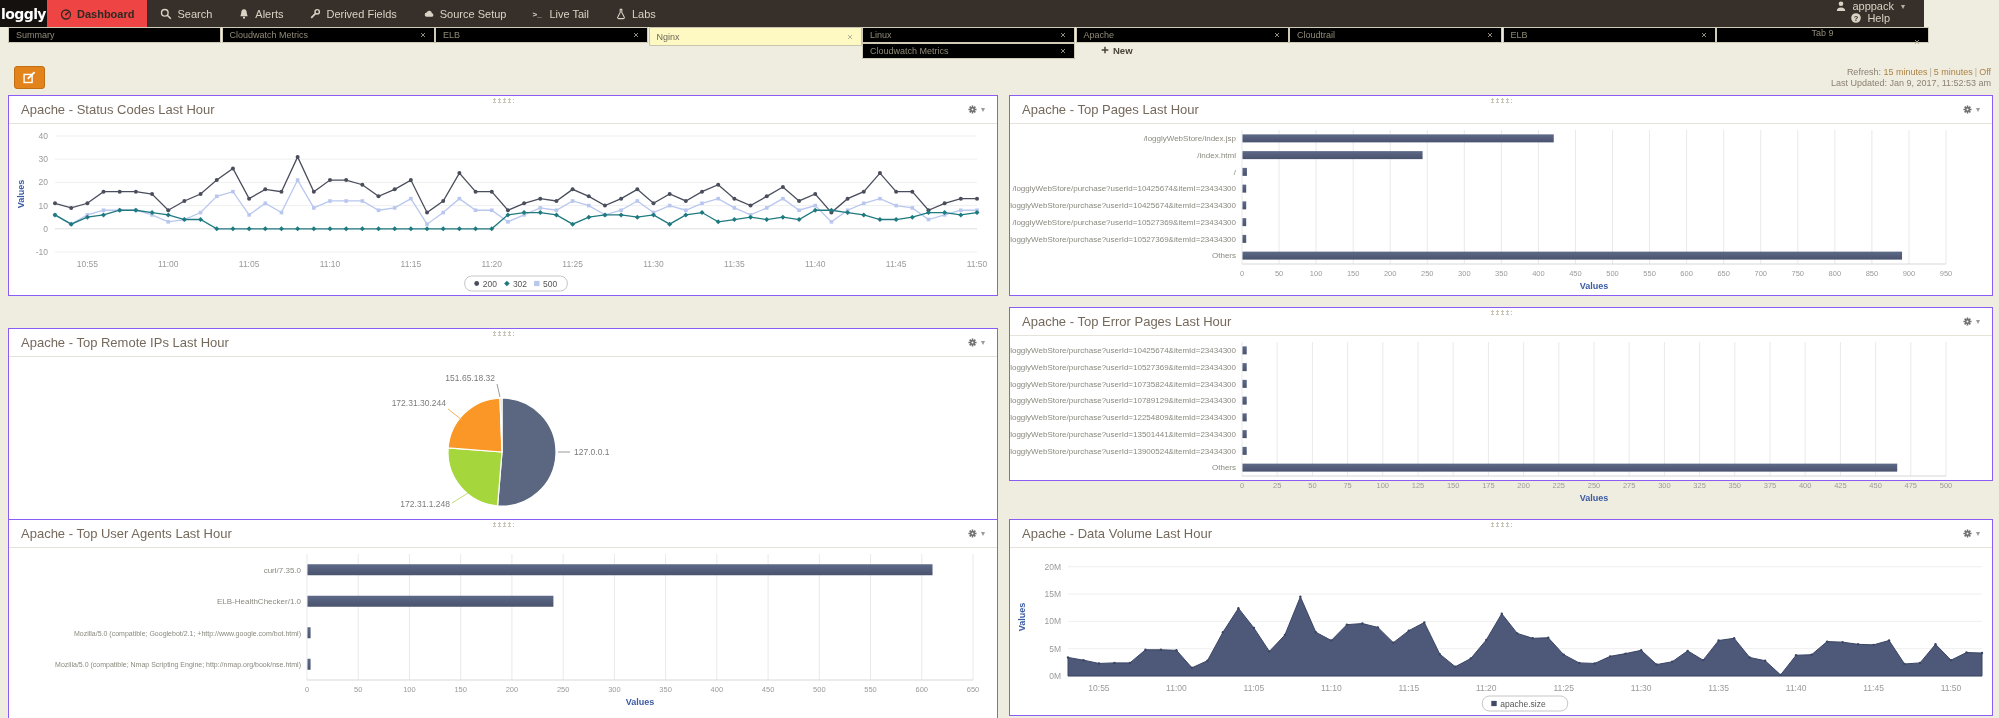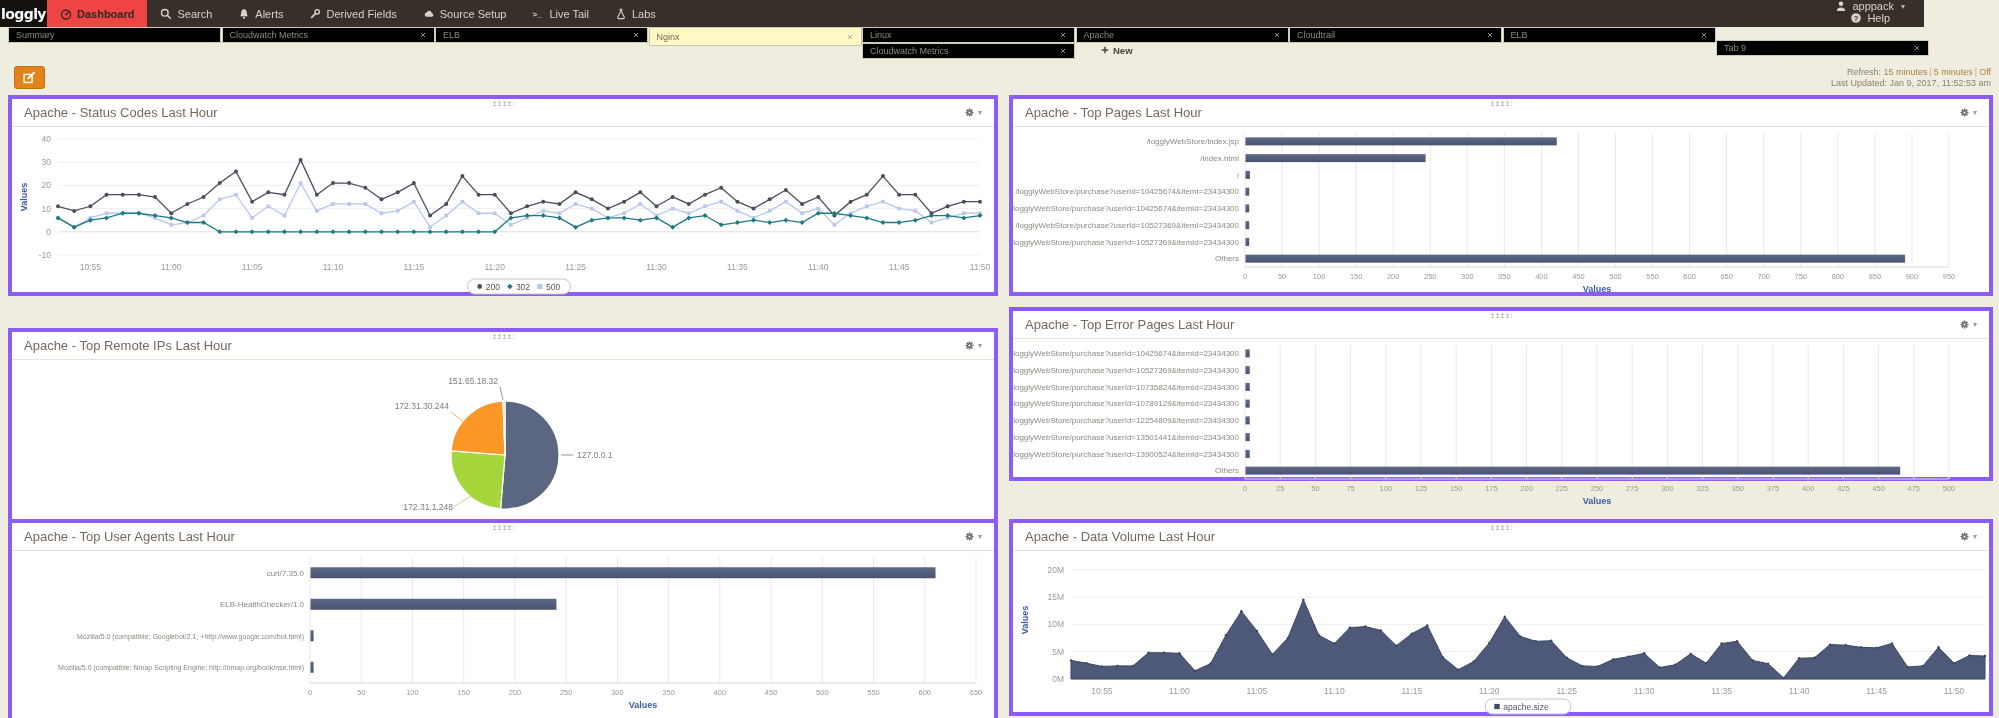--- a/index.html
+++ b/index.html
@@ -24,21 +24,21 @@
   .tab .tab-close{margin-left:auto;color:#a9a492;display:flex;align-items:center;cursor:pointer;}
   .tab.active{background:#fef9c3;border-color:#c8c4b0;color:#6d6859;height:17px;z-index:3;}
   .newtab{position:absolute;display:flex;align-items:center;gap:3px;color:#4a443b;font-size:9.5px;font-weight:bold;cursor:pointer;height:14px;}
   
   .edit-btn{position:absolute;left:14px;top:66px;width:29px;height:21px;background:#e2831c;border:1px solid #c06f12;
             border-radius:3px;display:flex;align-items:center;justify-content:center;cursor:pointer;z-index:4;}
   .refresh{position:absolute;right:8px;top:67px;text-align:right;font-size:9px;color:#8b8271;line-height:11px;z-index:4;}
   .refresh .lnk{color:#ab8344;cursor:pointer;}
   .refresh .sep{color:#b5ad9a;padding:0 2px;}
   
-  .panel{position:absolute;background:#fff;border:4px solid #8b5cf6;box-sizing:border-box;}
+  .panel{position:absolute;background:#fff;border:1px solid #8b5cf6;box-sizing:border-box;}
   .panel-header{height:27px;border-bottom:1px solid #e6e3d9;display:flex;align-items:center;padding:0 12px;position:relative;}
   .panel-title{font-size:13px;color:#75695c;}
   .panel-gear{margin-left:auto;display:flex;align-items:center;gap:3px;color:#777;cursor:pointer;}
   .panel-gear .caret{font-size:8px;color:#999;}
   .grip{position:absolute;top:2px;left:50%;margin-left:-11px;width:22px;height:5px;cursor:move;
         background-image:radial-gradient(circle,#c9c5b6 1px,transparent 1.3px);background-size:5px 3px;}
   svg text{font-family:"Liberation Sans",sans-serif;}
 </style>
 </head>
 <body>
@@ -166,21 +166,21 @@
       </span>
     </div>
     <div class="tab" style="left: 1502.5px; top: 0px; width: 197px;">
       <span>ELB</span>
       <span class="tab-close">
         <svg width="8" height="8" viewBox="0 0 12 12">
           <path d="M3 3 L9 9 M9 3 L3 9" stroke="currentColor" stroke-width="1.3"></path>
         </svg>
       </span>
     </div>
-    <div class="tab" style="left: 1716px; top: 13px; width: 197px;">
+    <div class="tab" style="left: 1716px; top: 0px; width: 197px; flex-direction: column;">
       <span>Tab 9</span>
       <span class="tab-close">
         <svg width="8" height="8" viewBox="0 0 12 12">
           <path d="M3 3 L9 9 M9 3 L3 9" stroke="currentColor" stroke-width="1.3"></path>
         </svg>
       </span>
     </div>
     <div class="tab" style="left: 862px; top: 16px; width: 197px;">
       <span>Cloudwatch Metrics</span>
       <span class="tab-close">

